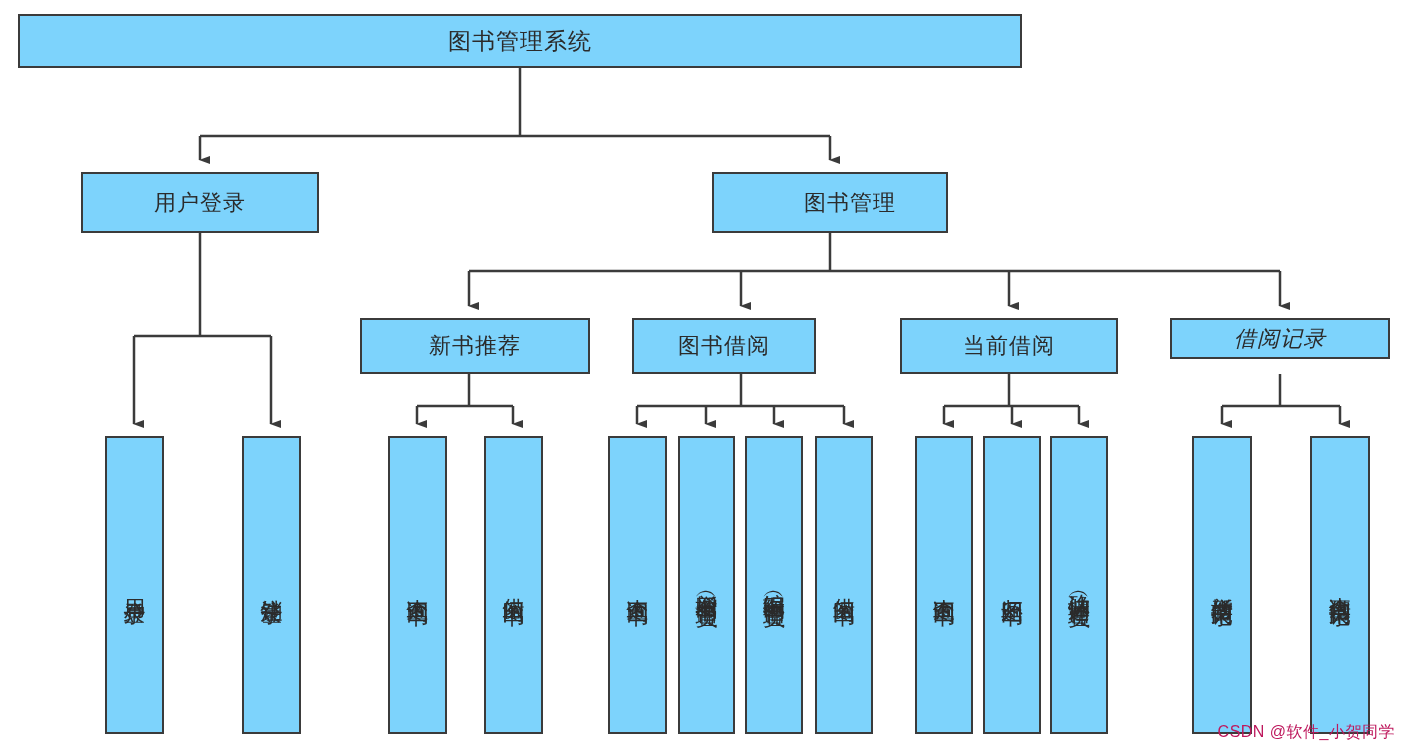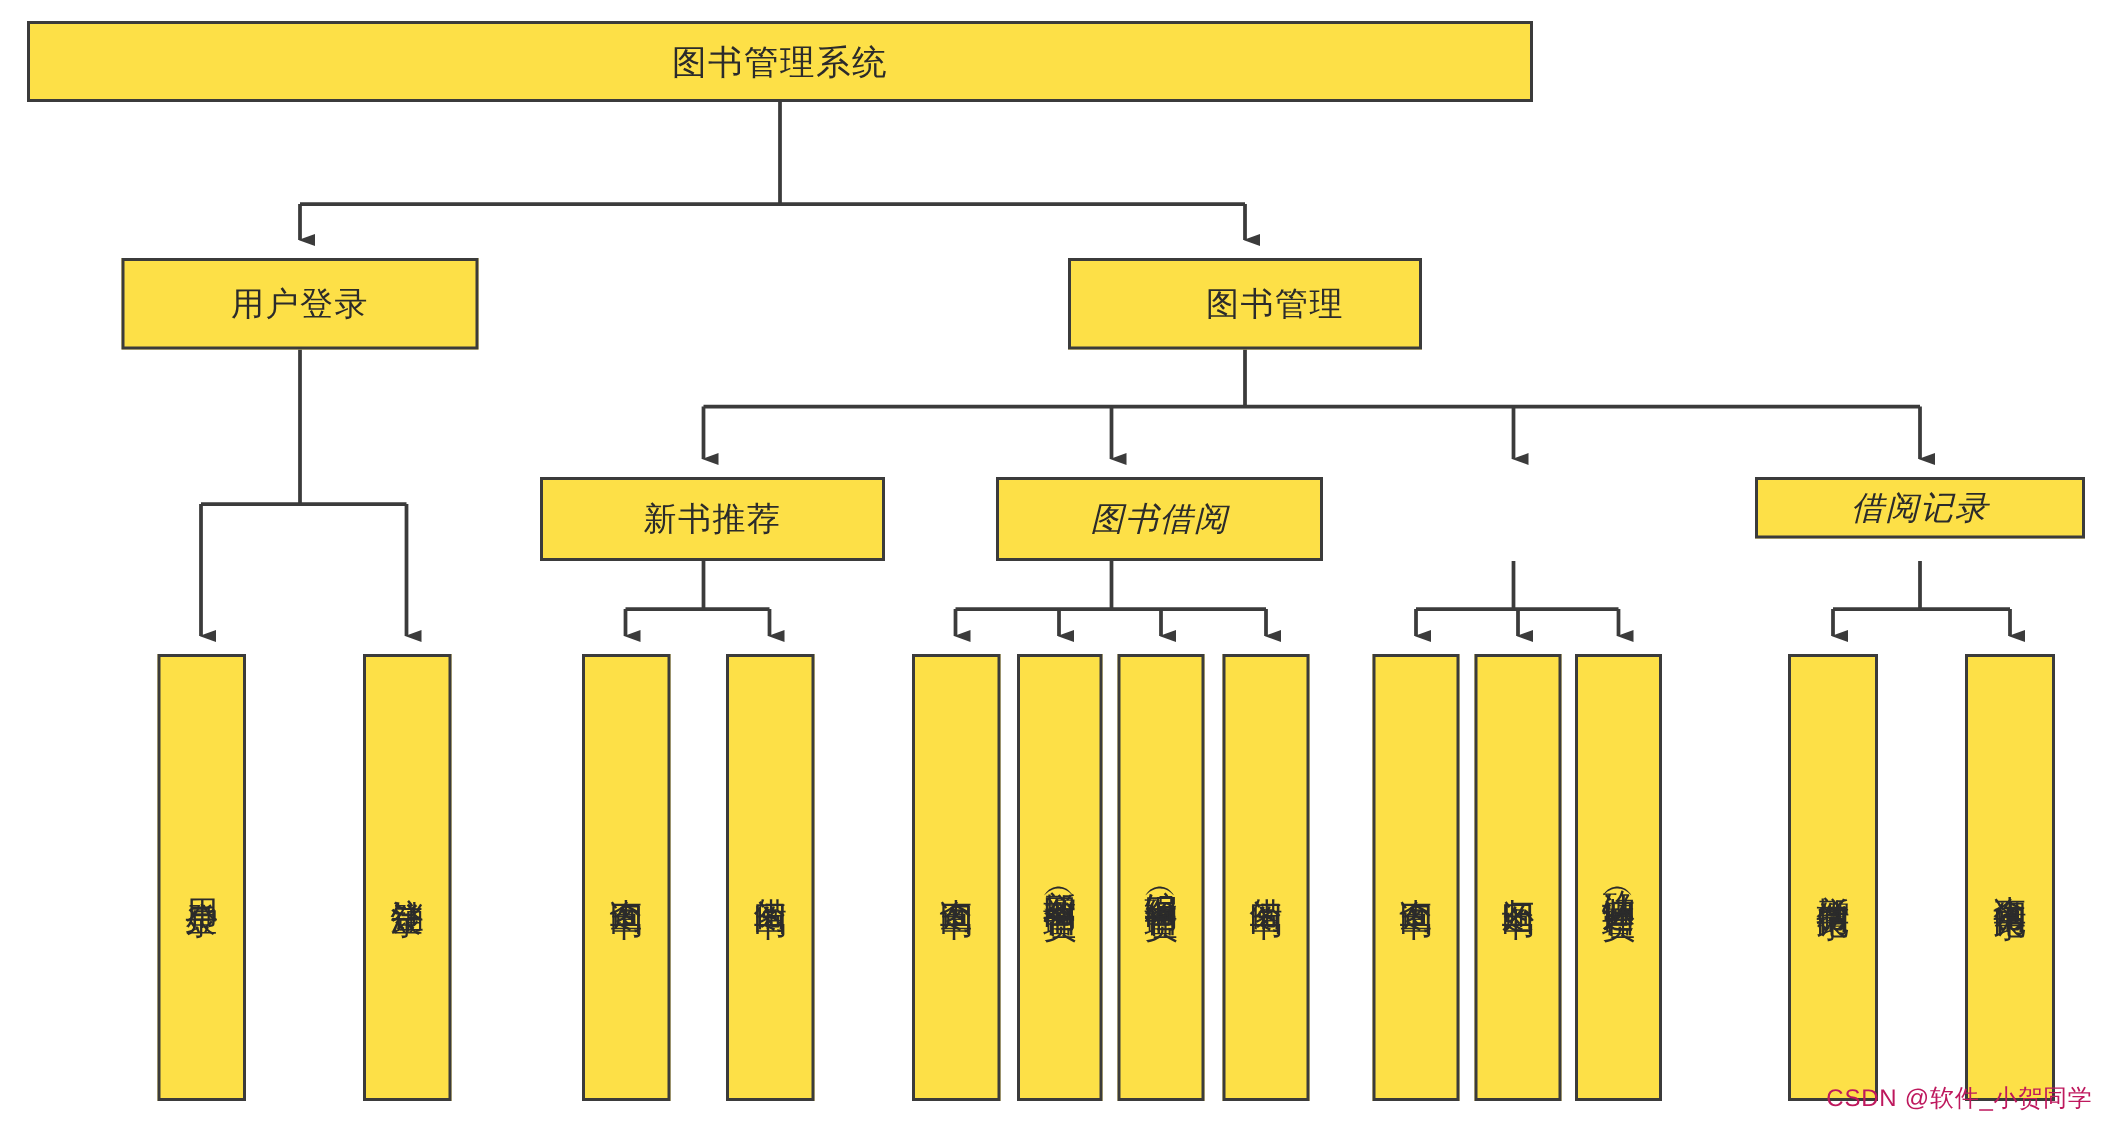--- a/index.html
+++ b/index.html
@@ -21,21 +21,21 @@
     position: absolute;
     left: 0;
     top: 0;
     width: 1405px;
     height: 747px;
     pointer-events: none;
   }
   .node {
     position: absolute;
     box-sizing: border-box;
-    background: #fde047;
+    background: #7dd3fc;
     border: 2.5px solid #3b3b3b;
     display: flex;
     align-items: center;
     justify-content: center;
     color: #2b2b2b;
   }
   .node-h {
     font-size: 22px;
     letter-spacing: 1px;
     white-space: nowrap;
@@ -139,22 +139,25 @@
   <div class="node node-h" style="left:81px; top:172px; width:238px; height:61px;">
     <span>用户登录</span>
   </div>
   <div class="node node-h" style="left:712px; top:172px; width:236px; height:61px;padding-left:40px;">
     <span>图书管理</span>
   </div>
 
   <div class="node node-h" style="left:360px; top:318px; width:230px; height:56px;">
     <span>新书推荐</span>
   </div>
-  <div class="node node-h" style="left:664px; top:318px; width:218px; height:56px;font-style:italic;">
+  <div class="node node-h" style="left:632px; top:318px; width:184px; height:56px;">
     <span>图书借阅</span>
+  </div>
+  <div class="node node-h" style="left:900px; top:318px; width:218px; height:56px;">
+    <span>当前借阅</span>
   </div>
   <div class="node node-h" style="left:1170px; top:318px; width:220px; height:41px;font-style:italic;">
     <span>借阅记录</span>
   </div>
 
   <div class="node node-v" style="left:105px; top:436px; width:59px; height:298px;">
     <span>用户登录</span>
   </div>
   <div class="node node-v" style="left:242px; top:436px; width:59px; height:298px;">
     <span>注销登录</span>

